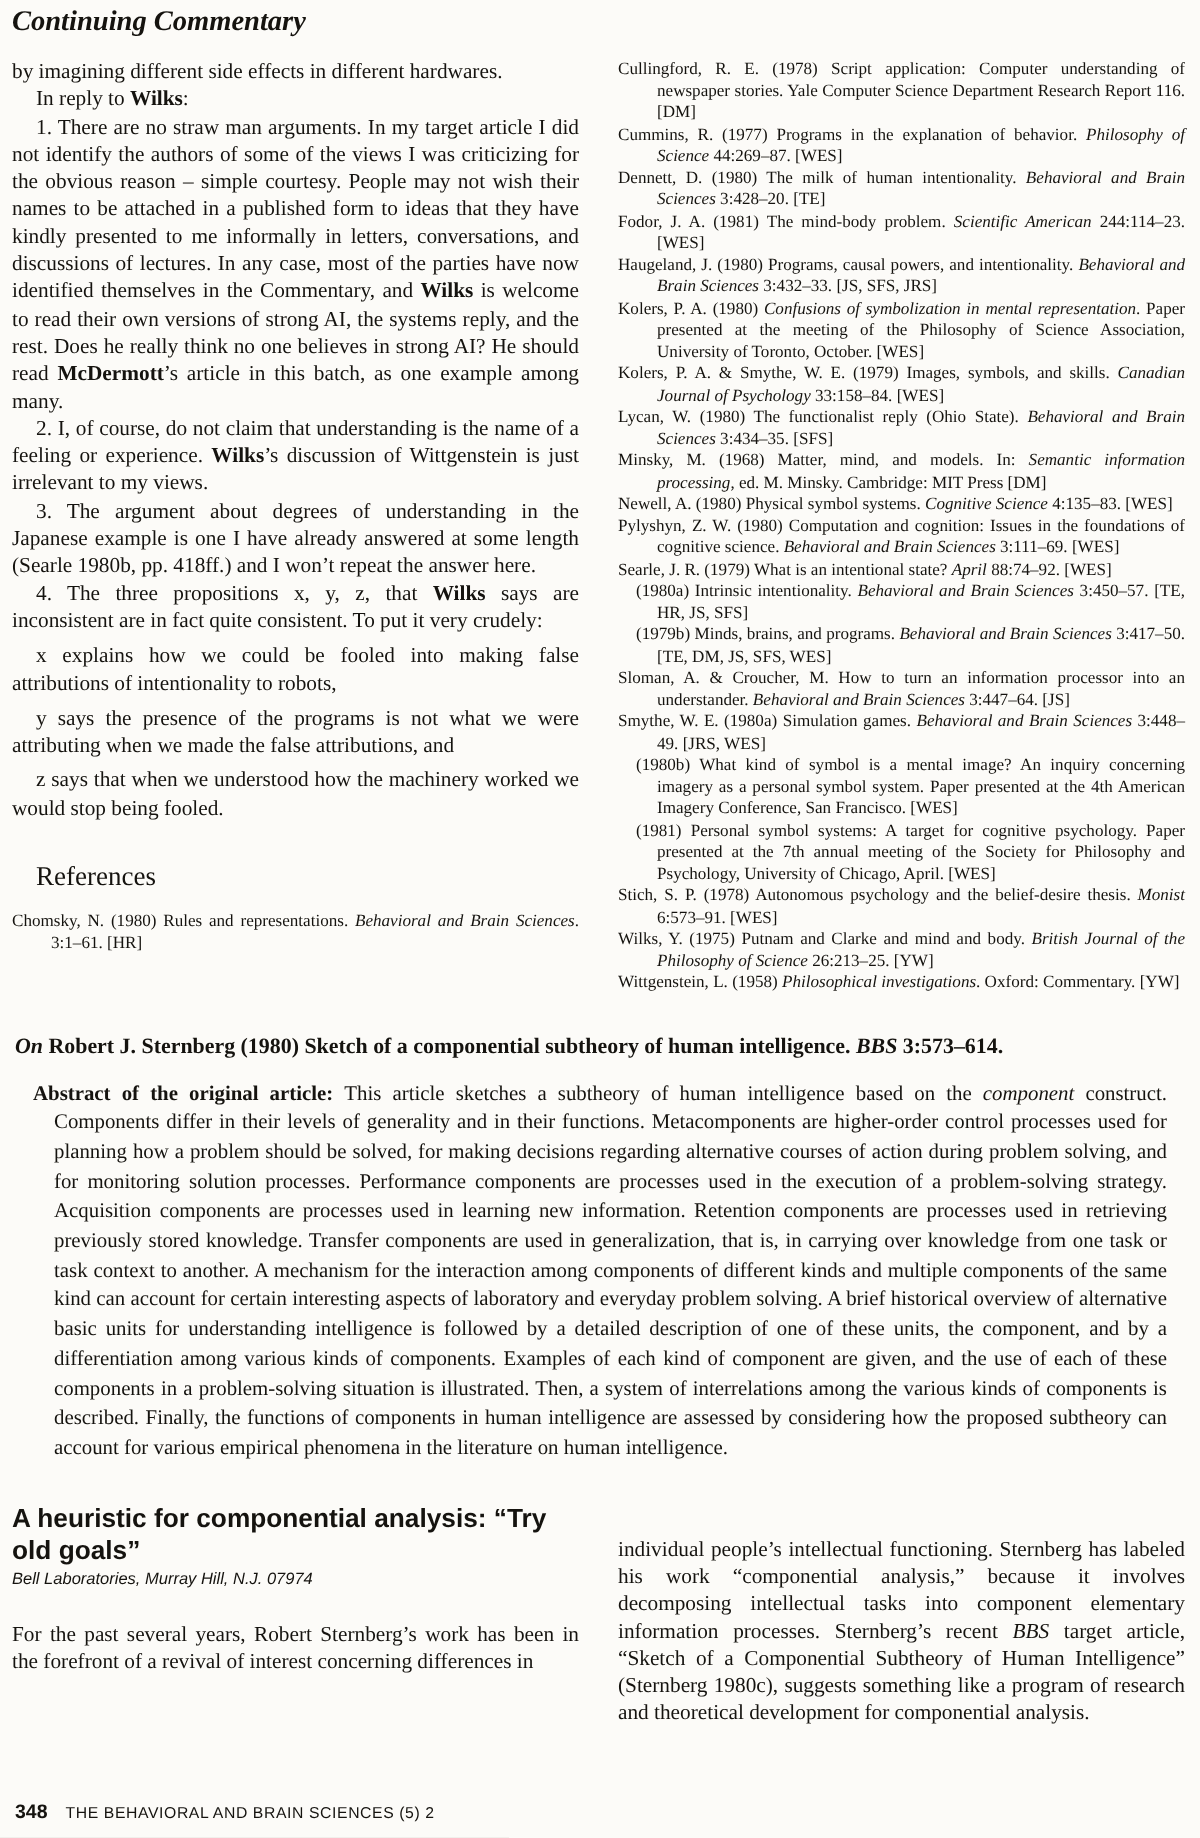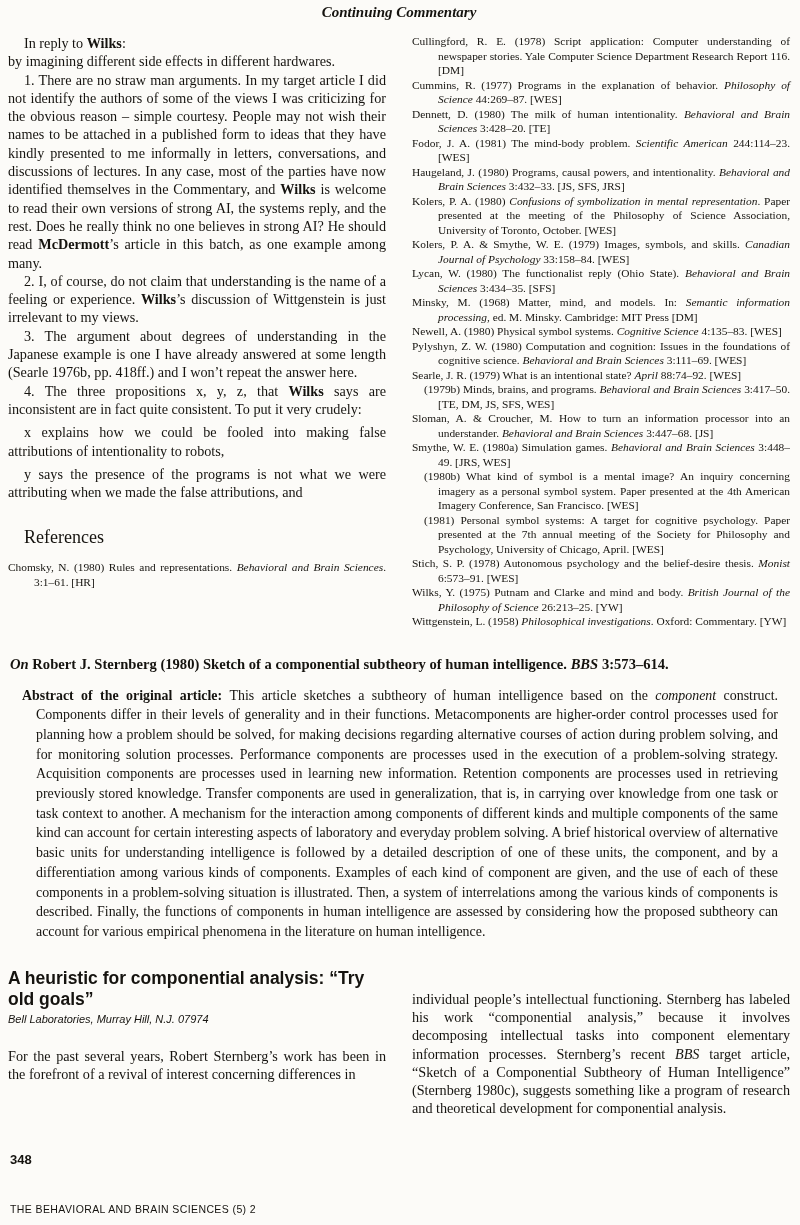--- a/index.html
+++ b/index.html
@@ -1,19 +1,19 @@
 <!DOCTYPE html>
 <html><head>
 <meta charset="utf-8">
 <style>
   html,body{margin:0;padding:0;background:#e9e8e4;}
   .page{width:800px;height:1225px;background:#fcfbf8;color:#15130f;
         font-family:"Liberation Serif",serif;box-sizing:border-box;
         padding:4px 10px 0 8px;position:relative;overflow:hidden;}
-  .running-head{font-style:italic;font-weight:bold;font-size:15px;text-align:center;}
+  .running-head{font-style:italic;font-weight:bold;font-size:19px;}
   .two-col{display:flex;gap:26px;margin-top:13px;}
   .col{flex:1 1 0;min-width:0;}
   .body-p{margin:0;font-size:14.2px;line-height:18.3px;text-align:justify;}
   .body-p.indent{text-indent:16px;}
   .body-p.vspace{margin-top:5px;}
   .refs-heading{font-size:18px;font-weight:normal;margin:26px 0 12px 16px;}
   .ref{margin:0;font-size:11.4px;line-height:14.5px;text-align:justify;
        padding-left:26px;text-indent:-26px;}
   .ref.sub{text-indent:-14px;}
   .b{font-weight:bold}
@@ -22,64 +22,66 @@
   .abstract{font-size:13.9px;line-height:19.7px;text-align:justify;
             margin:12px 12px 0 14px;padding-left:14px;text-indent:-14px;}
   .bottom{margin-top:26px;}
   .commentary-title{font-family:"Liberation Sans",sans-serif;font-size:17.5px;
             line-height:21px;font-weight:bold;margin:0;}
   .author{font-family:"Liberation Sans",sans-serif;font-size:14px;margin-top:22px;}
   .affiliation{font-family:"Liberation Sans",sans-serif;font-size:11px;
             font-style:italic;margin-top:3px;}
   .commentary-body{margin-top:22px;}
   .footer{position:absolute;left:10px;bottom:10px;display:flex;
-          align-items:baseline;gap:36px;font-family:"Liberation Sans",sans-serif;flex-direction:column;}
+          align-items:baseline;gap:12px;font-family:"Liberation Sans",sans-serif;}
   .page-num{font-weight:bold;font-size:13px;}
   .journal-name{font-size:10.5px;letter-spacing:0.4px;}
 </style>
 </head>
 <body>
 
 <div class="page">
 
   <div class="running-head">Continuing Commentary</div>
 
   <div class="two-col">
     <div class="col">
       <div class="para-list">
-        <p class="body-p indent"><span>In reply to </span><span class="b">Wilks</span><span>:</span></p>
-          <p class="body-p"><span>by imagining different side effects in different hardwares.</span></p>
+        <p class="body-p"><span>by imagining different side effects in different hardwares.</span></p>
+          <p class="body-p indent"><span>In reply to </span><span class="b">Wilks</span><span>:</span></p>
           <p class="body-p indent"><span>1. There are no straw man arguments. In my target article I did not identify the authors of some of the views I was criticizing for the obvious reason – simple courtesy. People may not wish their names to be attached in a published form to ideas that they have kindly presented to me informally in letters, conversations, and discussions of lectures. In any case, most of the parties have now identified themselves in the Commentary, and </span><span class="b">Wilks</span><span> is welcome to read their own versions of strong AI, the systems reply, and the rest. Does he really think no one believes in strong AI? He should read </span><span class="b">McDermott</span><span>’s article in this batch, as one example among many.</span></p>
           <p class="body-p indent"><span>2. I, of course, do not claim that understanding is the name of a feeling or experience. </span><span class="b">Wilks</span><span>’s discussion of Wittgenstein is just irrelevant to my views.</span></p>
-          <p class="body-p indent"><span>3. The argument about degrees of understanding in the Japanese example is one I have already answered at some length (Searle 1976b, pp. 418ff.) and I won’t repeat the answer here.</span></p>
+          <p class="body-p indent"><span>3. The argument about degrees of understanding in the Japanese example is one I have already answered at some length (Searle 1980b, pp. 418ff.) and I won’t repeat the answer here.</span></p>
           <p class="body-p indent"><span>4. The three propositions x, y, z, that </span><span class="b">Wilks</span><span> says are inconsistent are in fact quite consistent. To put it very crudely:</span></p>
           <p class="body-p indent vspace"><span>x explains how we could be fooled into making false attributions of intentionality to robots,</span></p>
           <p class="body-p indent vspace"><span>y says the presence of the programs is not what we were attributing when we made the false attributions, and</span></p>
+          <p class="body-p indent vspace"><span>z says that when we understood how the machinery worked we would stop being fooled.</span></p>
       </div>
       <h2 class="refs-heading">References</h2>
       <div class="ref-list">
         <p class="ref"><span>Chomsky, N. (1980) Rules and representations. </span><span class="i">Behavioral and Brain Sciences</span><span>. 3:1–61.  [HR]</span></p>
       </div>
     </div>
     <div class="col">
       <div class="ref-list">
         <p class="ref"><span>Cullingford, R. E. (1978) Script application: Computer understanding of newspaper stories. Yale Computer Science Department Research Report 116.  [DM]</span></p>
           <p class="ref"><span>Cummins, R. (1977) Programs in the explanation of behavior. </span><span class="i">Philosophy of Science</span><span> 44:269–87.  [WES]</span></p>
           <p class="ref"><span>Dennett, D. (1980) The milk of human intentionality. </span><span class="i">Behavioral and Brain Sciences</span><span> 3:428–20.  [TE]</span></p>
           <p class="ref"><span>Fodor, J. A. (1981) The mind-body problem. </span><span class="i">Scientific American</span><span> 244:114–23.  [WES]</span></p>
           <p class="ref"><span>Haugeland, J. (1980) Programs, causal powers, and intentionality. </span><span class="i">Behavioral and Brain Sciences</span><span> 3:432–33.  [JS, SFS, JRS]</span></p>
           <p class="ref"><span>Kolers, P. A. (1980) </span><span class="i">Confusions of symbolization in mental representation</span><span>. Paper presented at the meeting of the Philosophy of Science Association, University of Toronto, October.  [WES]</span></p>
           <p class="ref"><span>Kolers, P. A. &amp; Smythe, W. E. (1979) Images, symbols, and skills. </span><span class="i">Canadian Journal of Psychology</span><span> 33:158–84.  [WES]</span></p>
           <p class="ref"><span>Lycan, W. (1980) The functionalist reply (Ohio State). </span><span class="i">Behavioral and Brain Sciences</span><span> 3:434–35.  [SFS]</span></p>
           <p class="ref"><span>Minsky, M. (1968) Matter, mind, and models. In: </span><span class="i">Semantic information processing</span><span>, ed. M. Minsky. Cambridge: MIT Press  [DM]</span></p>
           <p class="ref"><span>Newell, A. (1980) Physical symbol systems. </span><span class="i">Cognitive Science</span><span> 4:135–83.  [WES]</span></p>
           <p class="ref"><span>Pylyshyn, Z. W. (1980) Computation and cognition: Issues in the foundations of cognitive science. </span><span class="i">Behavioral and Brain Sciences</span><span> 3:111–69.  [WES]</span></p>
           <p class="ref"><span>Searle, J. R. (1979) What is an intentional state? </span><span class="i">April</span><span> 88:74–92.  [WES]</span></p>
+          <p class="ref sub"><span>(1980a) Intrinsic intentionality. </span><span class="i">Behavioral and Brain Sciences</span><span> 3:450–57.  [TE, HR, JS, SFS]</span></p>
           <p class="ref sub"><span>(1979b) Minds, brains, and programs. </span><span class="i">Behavioral and Brain Sciences</span><span> 3:417–50.  [TE, DM, JS, SFS, WES]</span></p>
-          <p class="ref"><span>Sloman, A. &amp; Croucher, M. How to turn an information processor into an understander. </span><span class="i">Behavioral and Brain Sciences</span><span> 3:447–68.  [JS]</span></p>
+          <p class="ref"><span>Sloman, A. &amp; Croucher, M. How to turn an information processor into an understander. </span><span class="i">Behavioral and Brain Sciences</span><span> 3:447–64.  [JS]</span></p>
           <p class="ref"><span>Smythe, W. E. (1980a) Simulation games. </span><span class="i">Behavioral and Brain Sciences</span><span> 3:448–49.  [JRS, WES]</span></p>
           <p class="ref sub"><span>(1980b) What kind of symbol is a mental image? An inquiry concerning imagery as a personal symbol system. Paper presented at the 4th American Imagery Conference, San Francisco.  [WES]</span></p>
           <p class="ref sub"><span>(1981) Personal symbol systems: A target for cognitive psychology. Paper presented at the 7th annual meeting of the Society for Philosophy and Psychology, University of Chicago, April.  [WES]</span></p>
           <p class="ref"><span>Stich, S. P. (1978) Autonomous psychology and the belief-desire thesis. </span><span class="i">Monist</span><span> 6:573–91.  [WES]</span></p>
           <p class="ref"><span>Wilks, Y. (1975) Putnam and Clarke and mind and body. </span><span class="i">British Journal of the Philosophy of Science</span><span> 26:213–25.  [YW]</span></p>
           <p class="ref"><span>Wittgenstein, L. (1958) </span><span class="i">Philosophical investigations</span><span>. Oxford: Commentary.  [YW]</span></p>
       </div>
     </div>
   </div>
 

